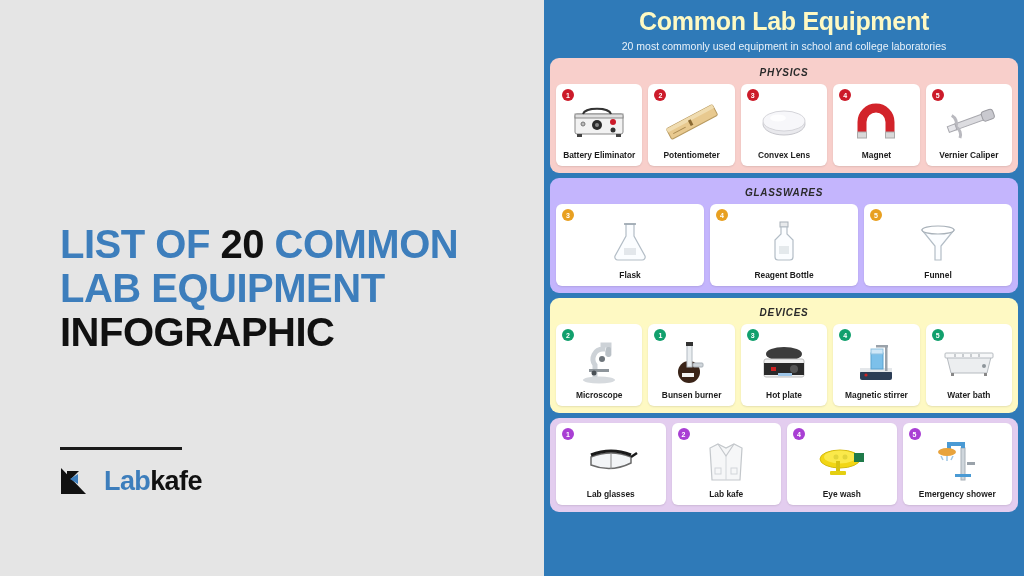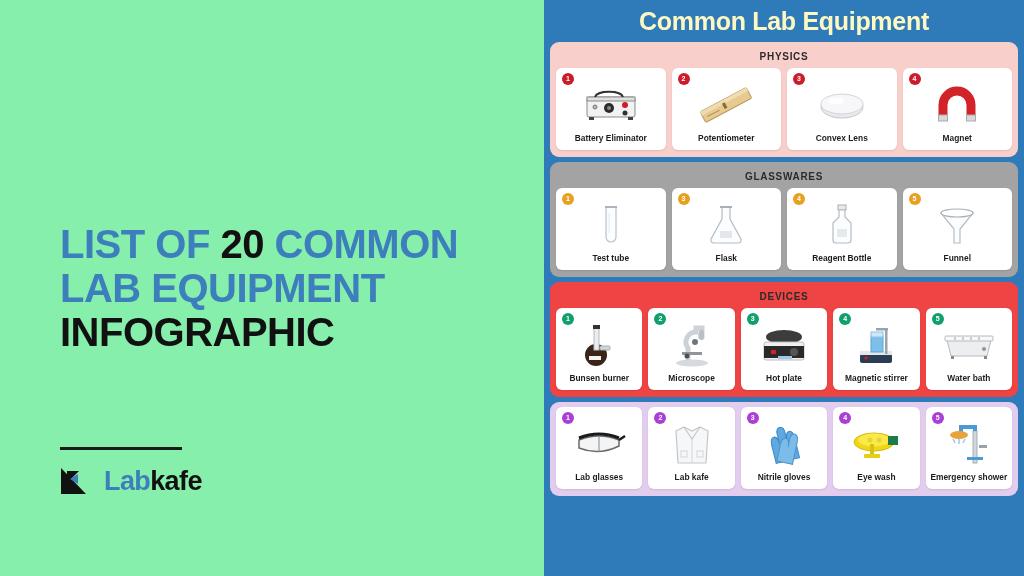--- a/index.html
+++ b/index.html
@@ -4,21 +4,21 @@
 <style>
   html,body{margin:0;padding:0;}
   body{
     width:1024px;height:576px;overflow:hidden;background:#ffffff;
     font-family:"Liberation Sans", sans-serif;
     -webkit-font-smoothing:antialiased;
   }
   .page{position:relative;width:1024px;height:576px;}
 
   
-  .cover{position:absolute;left:0;top:0;width:544px;height:576px;background:#86efac;}
+  .cover{position:absolute;left:0;top:0;width:544px;height:576px;background:#e5e5e5;}
   .cover-title{
     position:absolute;left:60px;top:222px;width:450px;
     font-size:40px;line-height:44px;font-weight:bold;letter-spacing:-0.5px;
     color:#3d7ebc;
   }
   .cover-title .blk{color:#111111;}
   .cover-rule{position:absolute;left:60px;top:447px;width:122px;height:3px;background:#1a1a1a;}
 
   .logo{position:absolute;left:58px;top:466px;display:flex;align-items:center;gap:16px;}
   .logo-mark{position:relative;width:30px;height:30px;}
@@ -36,21 +36,21 @@
   }
   .info-sub{
     color:#e8f1f9;font-size:10.5px;line-height:1.2;margin-top:4px;
   }
 
   .sections{padding:0 6px 10px 6px;}
   .section{border-radius:9px;padding:5px 6px 7px 6px;margin-bottom:5px;}
   .section:last-child{margin-bottom:0;}
   .section-title{
     text-align:center;font-size:10px;font-weight:bold;color:#2b2b2b;
-    letter-spacing:0.7px;padding:4px 0 6px 0;
+    letter-spacing:0.7px;padding:4px 0 6px 0;font-style:italic;
   }
   .cards{display:flex;gap:6px;}
   .card{
     position:relative;flex:1 1 0;background:#ffffff;border-radius:6px;
     height:82px;display:flex;flex-direction:column;align-items:center;
     box-shadow:0 1px 2px rgba(0,0,0,.10);
   }
   .badge{
     position:absolute;left:6px;top:5px;width:12px;height:12px;border-radius:50%;
     color:#ffffff;font-size:7px;font-weight:bold;
@@ -94,20 +94,21 @@
           <path d="M20 8 L20 18 L12 13 Z" fill="#3d7ebc"></path>
         </svg>
       </span>
       <span class="logo-word"><span class="lab">Lab</span><span>kafe</span></span>
     </div>
   </div>
 
   <div class="info">
     <div class="info-head">
       <div class="info-title">Common Lab Equipment</div>
+      <div class="info-sub">20 most commonly used equipment in school and college laboratories</div>
     </div>
     <div class="sections" id="sections">
         <div class="section sec-physics" style="background: rgb(248, 207, 203);">
           <div class="section-title">PHYSICS</div>
           <div class="cards">
             <div class="card">
               <span class="badge" style="background: rgb(204, 27, 42);">1</span>
               <div class="thumb">
                 <svg width="60" height="40" viewBox="0 0 60 40">
                   <rect x="6" y="12" width="48" height="20" rx="2" fill="#f2f2f2" stroke="#8a8a8a"></rect>
@@ -153,36 +154,40 @@
               <span class="badge" style="background: rgb(204, 27, 42);">4</span>
               <div class="thumb">
                 <svg width="60" height="40" viewBox="0 0 60 40">
                   <path d="M16 34 L16 20 A14 14 0 0 1 44 20 L44 34" fill="none" stroke="#d2232a" stroke-width="9"></path>
                   <rect x="11.5" y="30" width="9" height="6" fill="#d8d8d8" stroke="#aaa"></rect>
                   <rect x="39.5" y="30" width="9" height="6" fill="#d8d8d8" stroke="#aaa"></rect>
                 </svg>
               </div>
               <div class="card-label">Magnet</div>
             </div>
+            <div class="card">
+              <span class="badge" style="background: rgb(204, 27, 42);">5</span>
+              <div class="thumb">
+                <svg width="60" height="40" viewBox="0 0 60 40">
+                  <g transform="rotate(-20 30 20)">
+                    <rect x="14" y="17" width="36" height="6" rx="2" fill="#dcdce0" stroke="#a8a8ae"></rect>
+                    <rect x="44" y="15" width="12" height="10" rx="3" fill="#c9c9cf" stroke="#9a9aa0"></rect>
+                    <path d="M16 20 A9 9 0 0 0 16 8" fill="none" stroke="#b9b9bf" stroke-width="3"></path>
+                    <path d="M16 20 A9 9 0 0 1 16 32" fill="none" stroke="#b9b9bf" stroke-width="3"></path>
+                    <rect x="8" y="17" width="8" height="6" fill="#e6e6ea" stroke="#a8a8ae"></rect>
+                  </g>
+                </svg>
+              </div>
+              <div class="card-label">Vernier Caliper</div>
+            </div>
           </div>
         </div>
-        <div class="section sec-glass" style="background: #a3a3a3;">
+        <div class="section sec-glass" style="background: #c4b5fd;">
           <div class="section-title">GLASSWARES</div>
           <div class="cards">
-            <div class="card">
-              <span class="badge" style="background: rgb(232, 160, 33);">1</span>
-              <div class="thumb">
-                <svg width="60" height="44" viewBox="0 0 60 44">
-                  <path d="M25 4 L25 34 A5 5 0 0 0 35 34 L35 4" fill="#fbfdff" stroke="#b9c3cc" stroke-width="1.2"></path>
-                  <line x1="24" y1="4" x2="36" y2="4" stroke="#9aa6b0" stroke-width="1.6"></line>
-                  <rect x="27" y="10" width="2" height="20" fill="#eef3f7"></rect>
-                </svg>
-              </div>
-              <div class="card-label">Test tube</div>
-            </div>
             <div class="card">
               <span class="badge" style="background: rgb(232, 160, 33);">3</span>
               <div class="thumb">
                 <svg width="60" height="44" viewBox="0 0 60 44">
                   <path d="M26 4 L26 16 L15 36 A3 3 0 0 0 18 40 L42 40 A3 3 0 0 0 45 36 L34 16 L34 4 Z" fill="#fbfdff" stroke="#b3bdc6" stroke-width="1.2"></path>
                   <line x1="24" y1="4" x2="36" y2="4" stroke="#9aa6b0" stroke-width="1.6"></line>
                   <rect x="24" y="28" width="12" height="7" fill="#d9dde2" opacity=".7"></rect>
                 </svg>
               </div>
               <div class="card-label">Flask</div>
@@ -203,49 +208,49 @@
               <div class="thumb">
                 <svg width="60" height="44" viewBox="0 0 60 44">
                   <path d="M14 10 L46 10 L33 26 L33 40 L27 40 L27 26 Z" fill="#fbfdff" stroke="#b3bdc6" stroke-width="1.2"></path>
                   <ellipse cx="30" cy="10" rx="16" ry="4" fill="#ffffff" stroke="#a8b1b9" stroke-width="1.2"></ellipse>
                 </svg>
               </div>
               <div class="card-label">Funnel</div>
             </div>
           </div>
         </div>
-        <div class="section sec-devices" style="background: #ef4444;">
+        <div class="section sec-devices" style="background: #fef9c3;">
           <div class="section-title">DEVICES</div>
           <div class="cards">
-            <div class="card">
-              <span class="badge" style="background: rgb(17, 160, 109);">1</span>
-              <div class="thumb">
-                <svg width="60" height="46" viewBox="0 0 60 46">
-                  <circle cx="27" cy="33" r="11" fill="#3a2418"></circle>
-                  <rect x="25" y="6" width="5" height="22" fill="#e9edf0" stroke="#b4bcc3"></rect>
-                  <rect x="24" y="3" width="7" height="4" fill="#333"></rect>
-                  <rect x="31" y="24" width="10" height="4" rx="1" fill="#cfd5da" stroke="#a9b1b8"></rect>
-                  <rect x="20" y="34" width="12" height="4" fill="#f3f3f3"></rect>
-                </svg>
-              </div>
-              <div class="card-label">Bunsen burner</div>
-            </div>
             <div class="card">
               <span class="badge" style="background: rgb(17, 160, 109);">2</span>
               <div class="thumb">
                 <svg width="60" height="46" viewBox="0 0 60 46">
                   <ellipse cx="30" cy="41" rx="16" ry="3.5" fill="#d6dade"></ellipse>
                   <path d="M26 38 L26 26 A10 10 0 0 1 34 10 L34 6 L40 6 L40 14 L36 14" fill="none" stroke="#cdd2d7" stroke-width="5"></path>
                   <rect x="20" y="30" width="20" height="3" fill="#8e959b"></rect>
                   <circle cx="33" cy="20" r="3" fill="#6e757b"></circle>
                   <rect x="37" y="8" width="5" height="10" rx="2" fill="#b9c0c6"></rect>
                   <circle cx="25" cy="34" r="2.5" fill="#4a5056"></circle>
                 </svg>
               </div>
               <div class="card-label">Microscope</div>
+            </div>
+            <div class="card">
+              <span class="badge" style="background: rgb(17, 160, 109);">1</span>
+              <div class="thumb">
+                <svg width="60" height="46" viewBox="0 0 60 46">
+                  <circle cx="27" cy="33" r="11" fill="#3a2418"></circle>
+                  <rect x="25" y="6" width="5" height="22" fill="#e9edf0" stroke="#b4bcc3"></rect>
+                  <rect x="24" y="3" width="7" height="4" fill="#333"></rect>
+                  <rect x="31" y="24" width="10" height="4" rx="1" fill="#cfd5da" stroke="#a9b1b8"></rect>
+                  <rect x="20" y="34" width="12" height="4" fill="#f3f3f3"></rect>
+                </svg>
+              </div>
+              <div class="card-label">Bunsen burner</div>
             </div>
             <div class="card">
               <span class="badge" style="background: rgb(17, 160, 109);">3</span>
               <div class="thumb">
                 <svg width="60" height="46" viewBox="0 0 60 46">
                   <ellipse cx="30" cy="15" rx="18" ry="7" fill="#3c3c3c"></ellipse>
                   <rect x="10" y="20" width="40" height="18" rx="2" fill="#f0f0f0" stroke="#bdbdbd"></rect>
                   <rect x="10" y="24" width="40" height="12" fill="#2a2a2a"></rect>
                   <circle cx="40" cy="30" r="4" fill="#555"></circle>
                   <rect x="17" y="28" width="5" height="4" fill="#cc2222"></rect>
@@ -309,34 +314,20 @@
                   <path d="M22 6 L30 10 L38 6 L46 10 L44 42 L16 42 L14 10 Z" fill="#f6f7f8" stroke="#c3c7cb" stroke-width="1.2"></path>
                   <path d="M22 6 L30 18 L38 6" fill="none" stroke="#c3c7cb" stroke-width="1.2"></path>
                   <line x1="30" y1="18" x2="30" y2="42" stroke="#d2d6da"></line>
                   <rect x="19" y="30" width="6" height="6" fill="none" stroke="#d2d6da"></rect>
                   <rect x="35" y="30" width="6" height="6" fill="none" stroke="#d2d6da"></rect>
                 </svg>
               </div>
               <div class="card-label">Lab kafe</div>
             </div>
             <div class="card">
-              <span class="badge" style="background: rgb(169, 63, 212);">3</span>
-              <div class="thumb">
-                <svg width="60" height="46" viewBox="0 0 60 46">
-                  <g transform="rotate(-14 30 24)">
-                    <path d="M18 40 L18 22 Q18 14 22 14 Q26 14 26 22 L26 12 Q26 6 30 6 Q34 6 34 12 L34 22 Q34 12 38 12 Q42 12 42 20 L42 40 Z" fill="#5fa8e0" stroke="#3d87c0"></path>
-                  </g>
-                  <g transform="rotate(12 34 26)">
-                    <path d="M26 42 L26 26 Q26 18 30 18 Q34 18 34 26 L34 18 Q34 12 38 12 Q42 12 42 20 L42 42 Z" fill="#7dbbe9" stroke="#4a93cc"></path>
-                  </g>
-                </svg>
-              </div>
-              <div class="card-label">Nitrile gloves</div>
-            </div>
-            <div class="card">
               <span class="badge" style="background: rgb(169, 63, 212);">4</span>
               <div class="thumb">
                 <svg width="60" height="44" viewBox="0 0 60 44">
                   <ellipse cx="28" cy="20" rx="20" ry="9" fill="#f2d614" stroke="#d4ba10"></ellipse>
                   <ellipse cx="28" cy="18" rx="16" ry="6.5" fill="#fbe94a"></ellipse>
                   <rect x="24" y="22" width="4" height="12" fill="#d8c20f"></rect>
                   <rect x="18" y="32" width="16" height="4" rx="1" fill="#e4cf12"></rect>
                   <rect x="42" y="14" width="10" height="9" fill="#1f7a4a"></rect>
                   <circle cx="24" cy="18" r="2.5" fill="#e3d53a"></circle>
                   <circle cx="33" cy="18" r="2.5" fill="#e3d53a"></circle>

